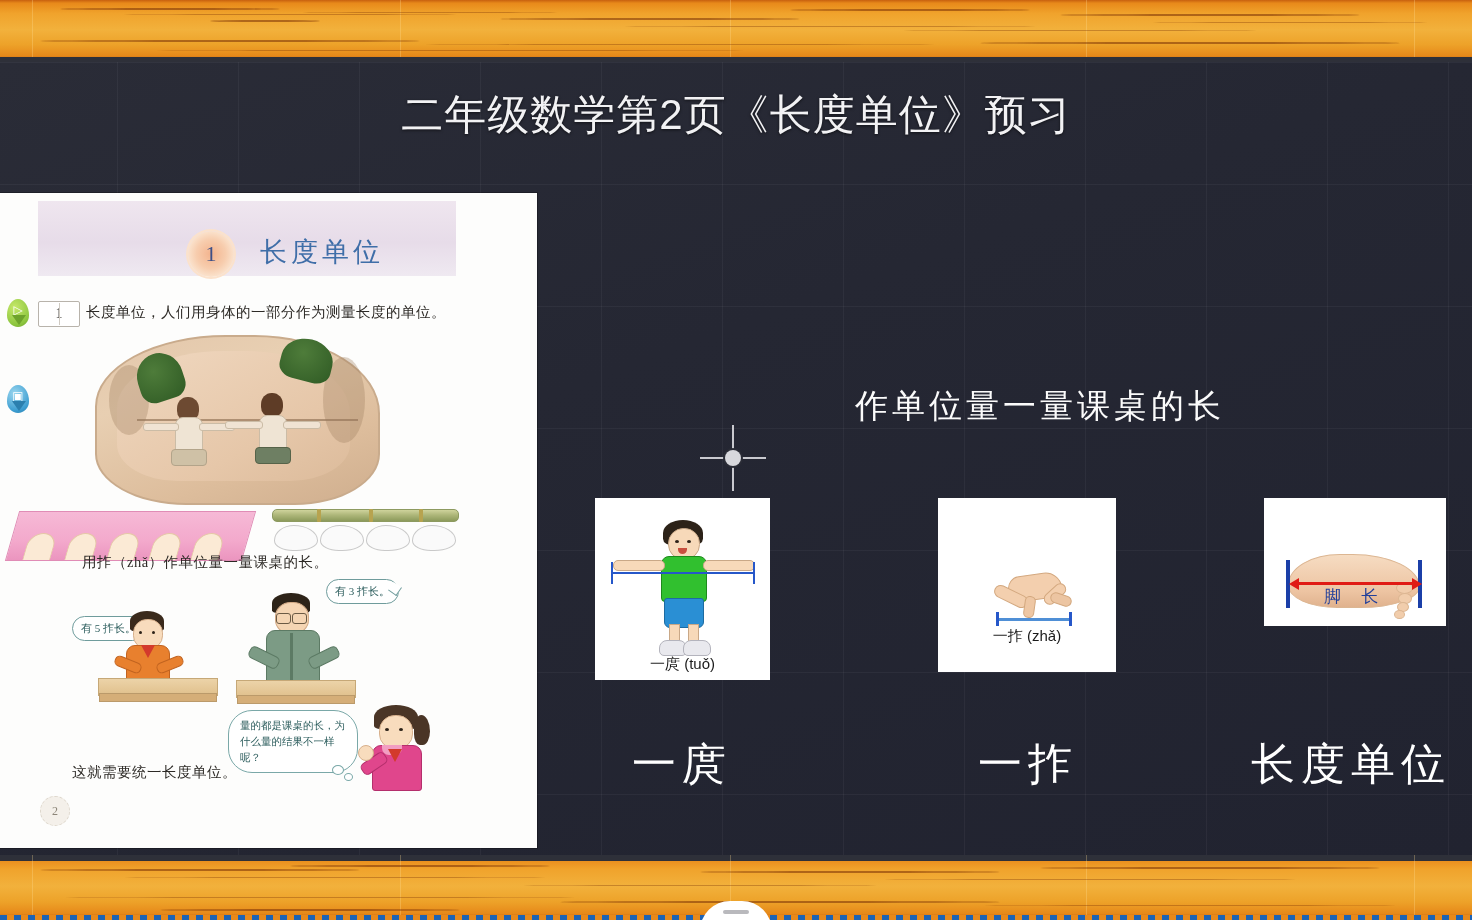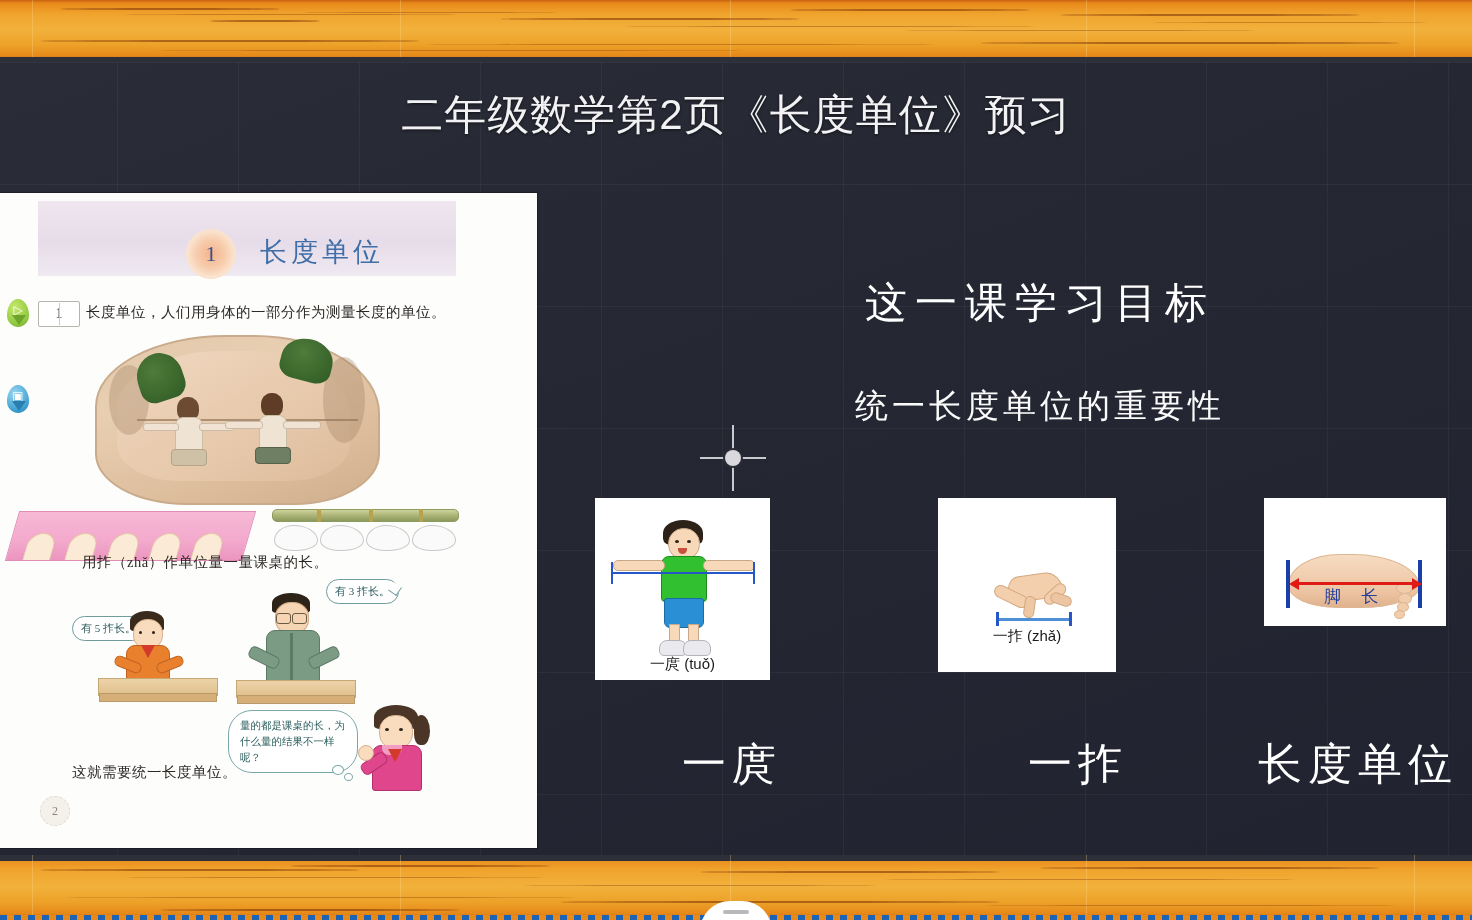--- a/index.html
+++ b/index.html
@@ -72,21 +72,21 @@
   .card{position:absolute;background:#fff;overflow:hidden;}
   .card .cap{
     position:absolute;left:0;right:0;bottom:6px;text-align:center;
     color:#1b1b1b;font-size:15px;font-family:"Liberation Sans","DejaVu Sans",sans-serif;
   }
   .card.foot .cap{color:#23409a;font-size:17px;letter-spacing:8px;bottom:18px;
     font-family:"Liberation Serif","DejaVu Serif",serif;}
 
   
   .biglabel{
-    position:absolute;color:#ffffff;font-size:44px;letter-spacing:6px;text-align:right;
+    position:absolute;color:#ffffff;font-size:44px;letter-spacing:6px;text-align:center;
     font-family:Liberation Mono, monospace;
   }
 
   
   .book{
     position:absolute;left:0;top:193px;width:537px;height:655px;background:#fdfdfc;
     overflow:hidden;box-shadow:0 0 0 1px rgba(0,0,0,.25);
   }
   .book-head{
     position:absolute;left:38px;top:8px;width:418px;height:75px;
@@ -212,22 +212,21 @@
     <div class="grain" style="left:980px;top:42px;width:420px"></div>
     <div class="grain thin" style="left:150px;top:50px;width:600px"></div>
   </div>
 
   <div class="canvas">
     <div class="gridlines"></div>
   </div>
 
   <div class="title">二年级数学第2页《长度单位》预习</div>
 
-  <div class="goal-title" style="left:780px;top:275px">这一课学习目标</div>
-  <div class="goal-sub" style="left:780px;top:384px">统一长度单位的重要性</div>
+  <div class="goal-sub" style="left:780px;top:384px">作单位量一量课桌的长</div>
 
   <div class="crosshair" style="left:700px;top:425px">
     <div class="bar v"></div>
     <div class="bar h"></div>
     <div class="dot"></div>
   </div>
 
   <div class="card" style="left:595px;top:498px;width:175px;height:182px">
 
     <div style="position:absolute;left:68px;top:22px;width:40px;height:26px;border-radius:50% 50% 28% 28%;background:#2c2218;"></div>

